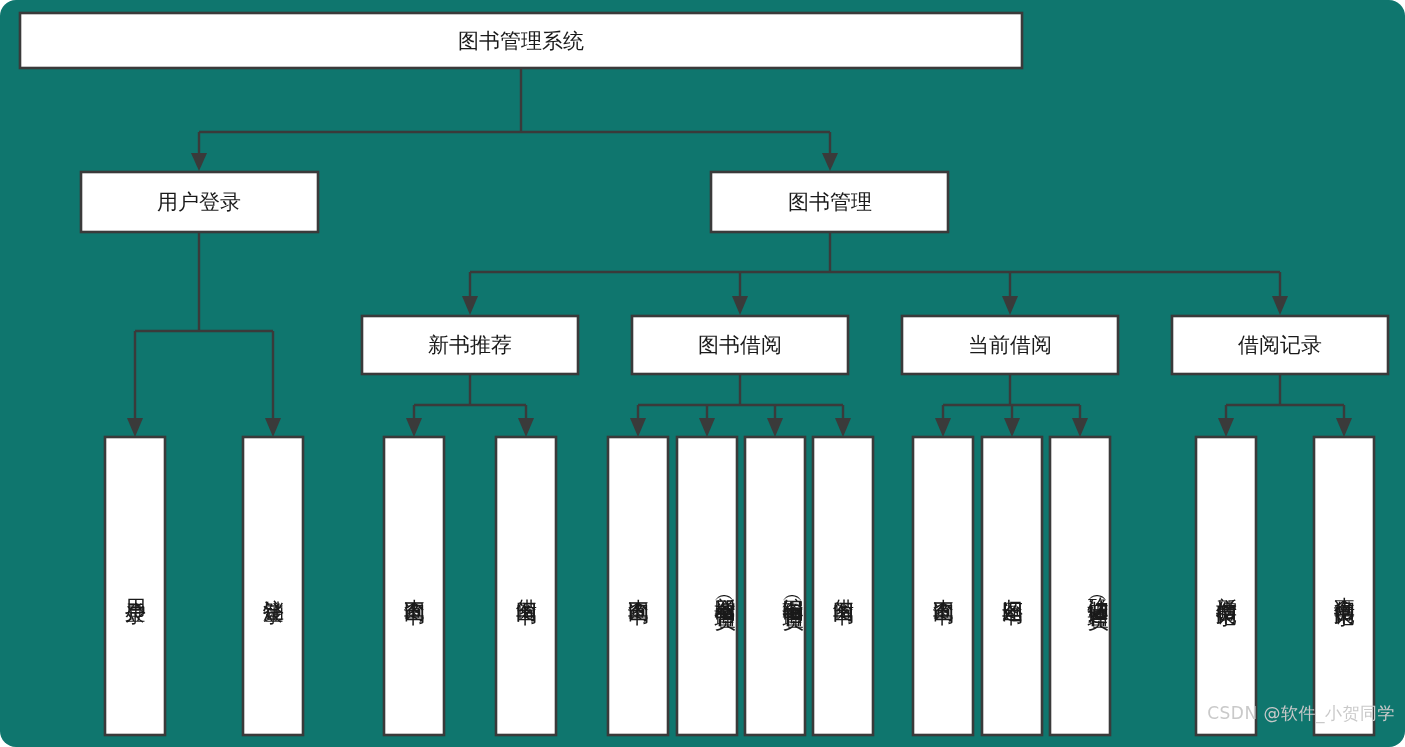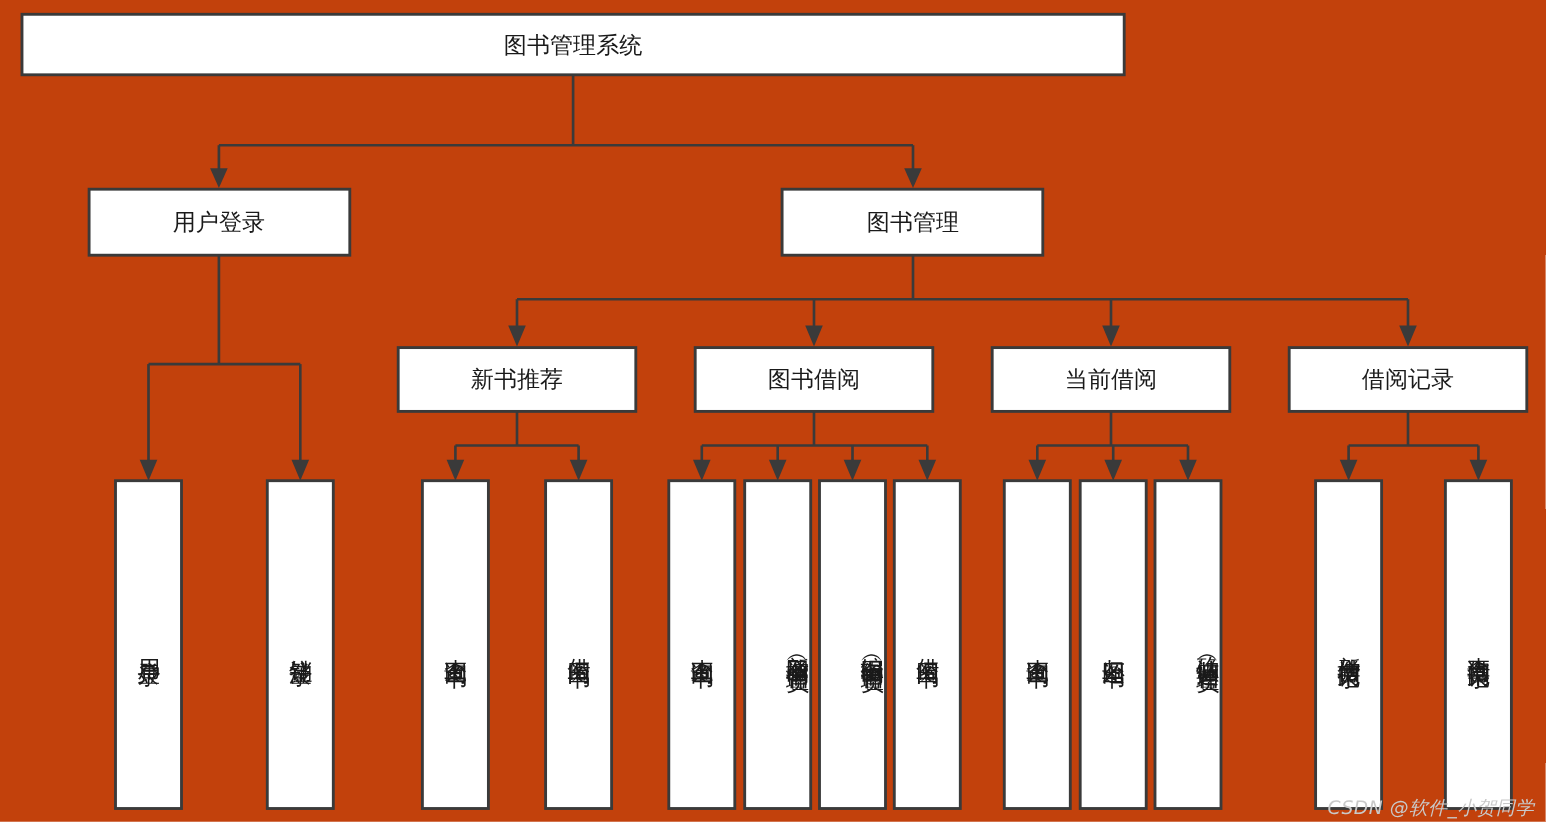--- a/index.html
+++ b/index.html
@@ -11,21 +11,22 @@
   body {
     width: 1405px;
     height: 747px;
     font-family: "DejaVu Sans", "Liberation Sans", sans-serif;
     overflow: hidden;
   }
   #diagram-root {
     position: relative;
     width: 1405px;
     height: 747px;
-    background: #c2410c;
+    background: #0f766e;
+    border-radius: 16px;
   }
   svg#tree-svg {
     position: absolute;
     top: 0;
     left: 0;
     width: 1405px;
     height: 747px;
     display: block;
   }
   .node-box {
@@ -46,27 +47,26 @@
   .node-label-h {
     font-family: "DejaVu Sans", "Liberation Sans", sans-serif;
     font-size: 21px;
     fill: #1a1a1a;
     text-anchor: middle;
     dominant-baseline: middle;
   }
   .watermark {
     position: absolute;
     right: 10px;
-    bottom: 1px;
+    bottom: 22px;
     font-family: "DejaVu Sans", "Liberation Sans", sans-serif;
     font-size: 17px;
     color: #c9c9c9;
     white-space: nowrap;
     letter-spacing: 0.5px;
-    font-style: italic;
   }
   
   .leaf-text {
     position: absolute;
     writing-mode: vertical-rl;
     text-orientation: upright;
     font-family: "DejaVu Sans", "Liberation Sans", sans-serif;
     font-size: 21px;
     line-height: 1.18;
     color: #1a1a1a;

